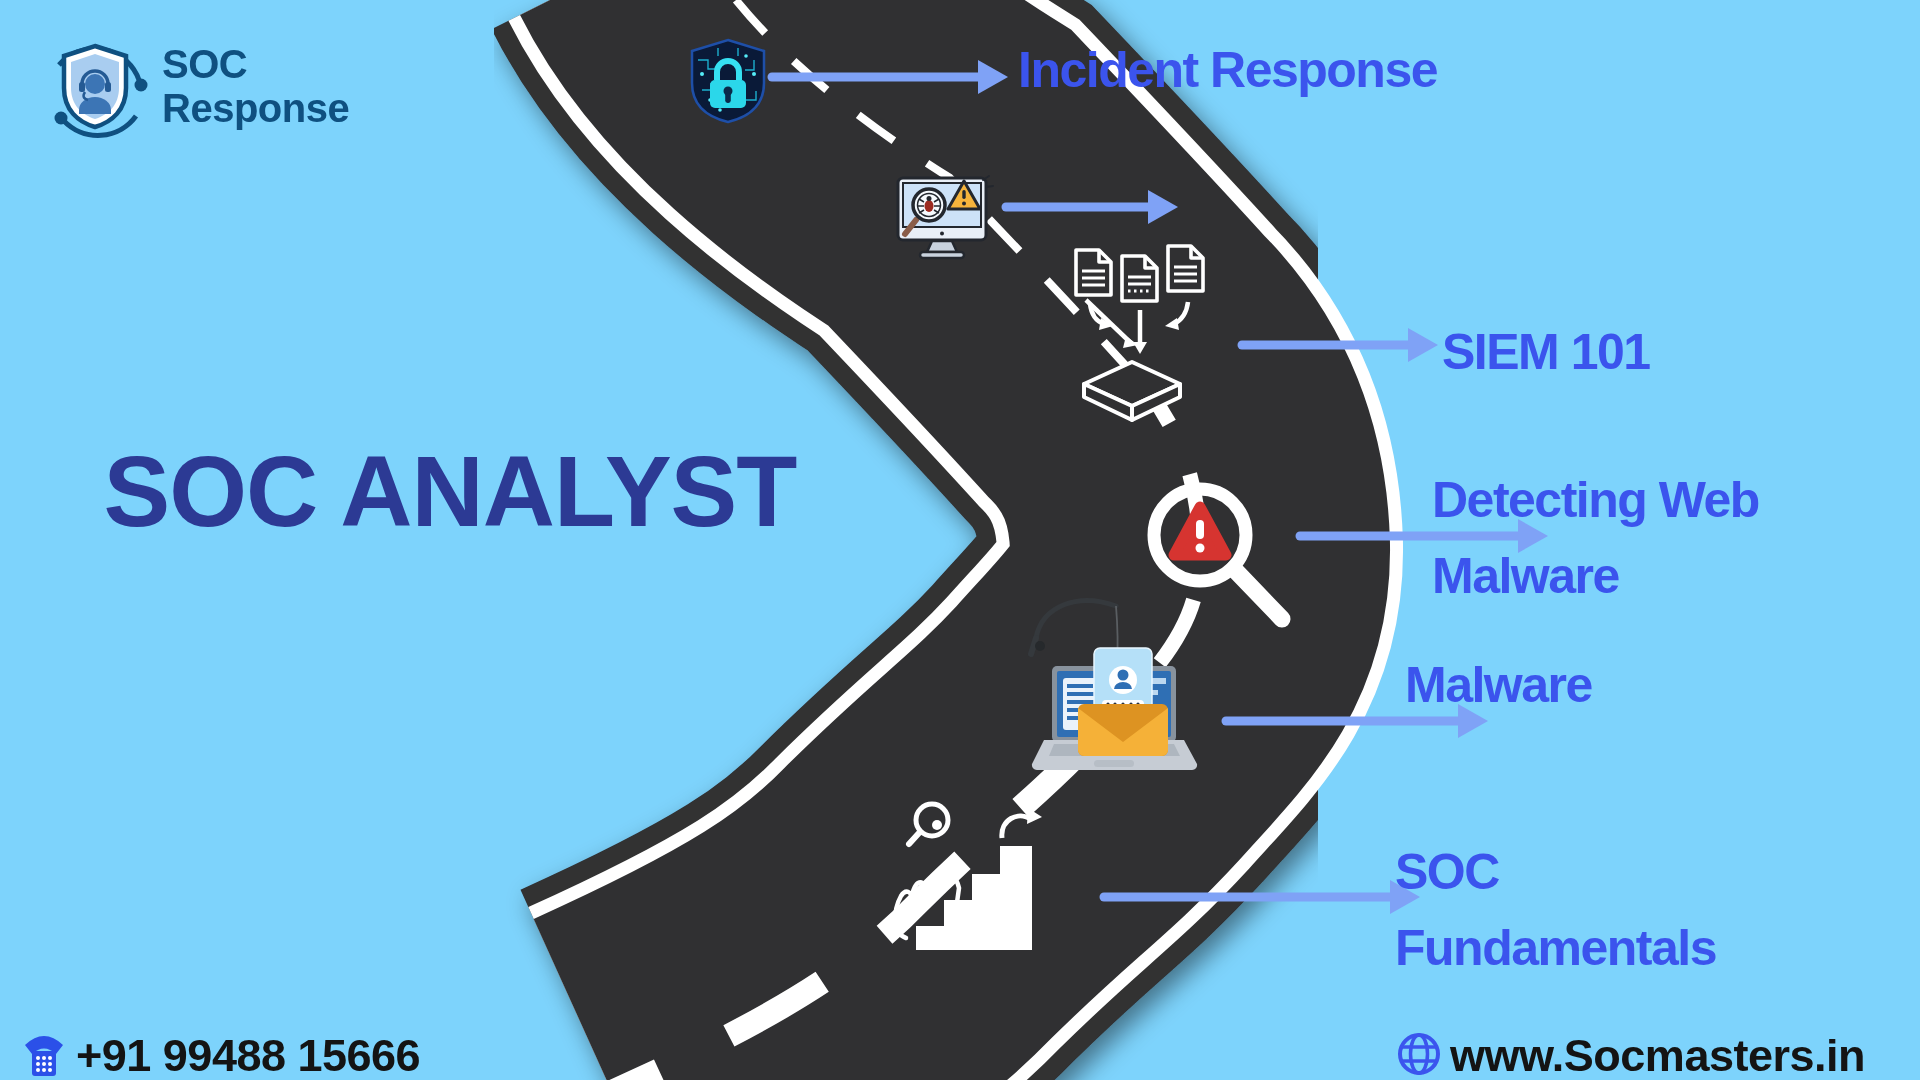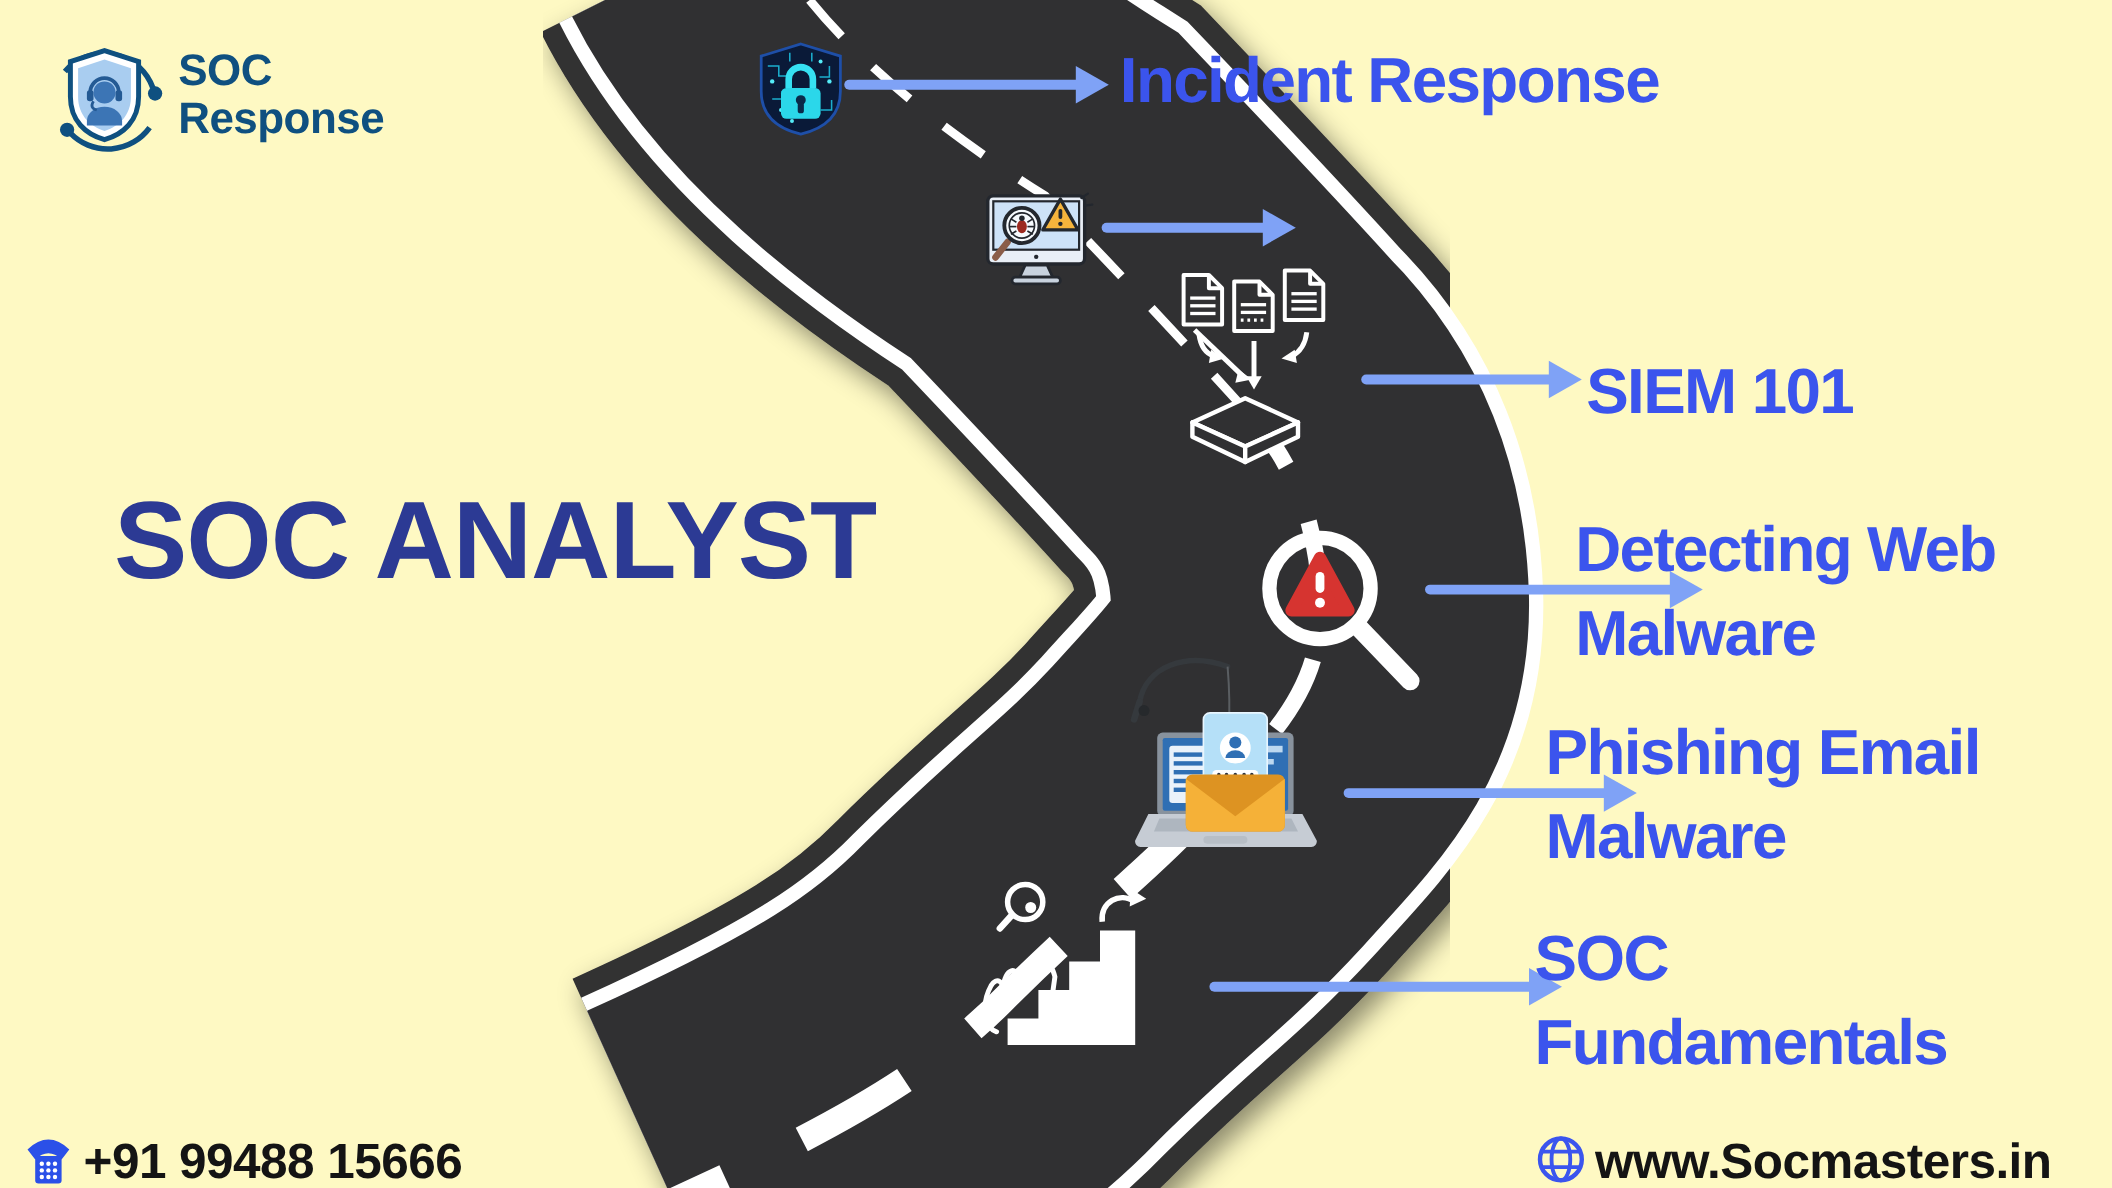--- a/index.html
+++ b/index.html
@@ -1,24 +1,24 @@
 <!DOCTYPE html>
 <html><head>
 <meta charset="utf-8">
 <style>
   html,body{margin:0;padding:0;background:#ffffff;}
   .canvas{
-    position:relative;width:1920px;height:1080px;overflow:hidden;background:#fef9c3;
+    position:relative;width:1920px;height:1080px;overflow:hidden;background:#7dd3fc;
     font-family:"Liberation Sans", sans-serif;
     text-decoration:underline;
   }
   .scene{position:absolute;left:0;top:0;width:1920px;height:1080px;}
   .abs{position:absolute;}
   .milestone-label{
-    color:#3b54ed;font-weight:800;font-size:58px;letter-spacing:-1.5px;
+    color:#3b54ed;font-weight:800;font-size:50px;letter-spacing:-1.5px;
     line-height:1;white-space:nowrap;
   }
   .milestone-label.two-line{line-height:76px;text-align:left;white-space:normal;}
   .brand-text{color:#0f5080;font-weight:800;font-size:40px;line-height:44px;letter-spacing:-0.5px;}
   .page-title{
     color:#2c3a94;font-weight:800;font-size:100px;line-height:127px;
     text-align:center;letter-spacing:-1px;white-space:nowrap;
   }
   .footer-text{color:#141414;font-weight:700;font-size:45px;letter-spacing:-0.5px;white-space:nowrap;}
 </style>
@@ -251,21 +251,20 @@
 
 
   <div class="abs milestone-label" style="left:1442px;top:327px;">SIEM 101</div>
 
   <div class="abs milestone-label two-line" style="left:1432px;top:462px;width:480px;">
     <div>Detecting Web</div>
     <div>Malware</div>
   </div>
 
   <div class="abs milestone-label two-line" style="left:1405px;top:647px;width:480px;">
-    <div>Phishing Email</div>
     <div>Malware</div>
   </div>
 
   <div class="abs milestone-label two-line" style="left:1395px;top:834px;width:480px;">
     <div>SOC</div>
     <div>Fundamentals</div>
   </div>
 
   <svg class="abs" style="left:22px;top:1030px;" width="44" height="48" viewBox="0 0 44 48" aria-hidden="true">
     <path d="M3,15 Q22,-3 41,15 L34,24 Q22,13 10,24 Z" fill="#2b50e8"></path>

